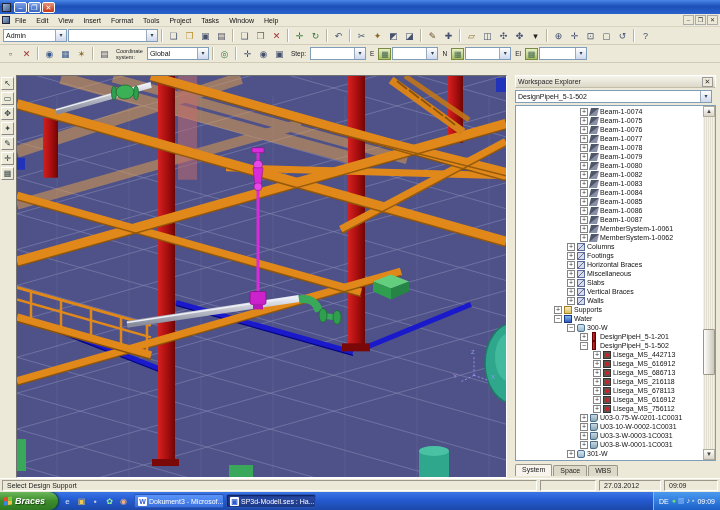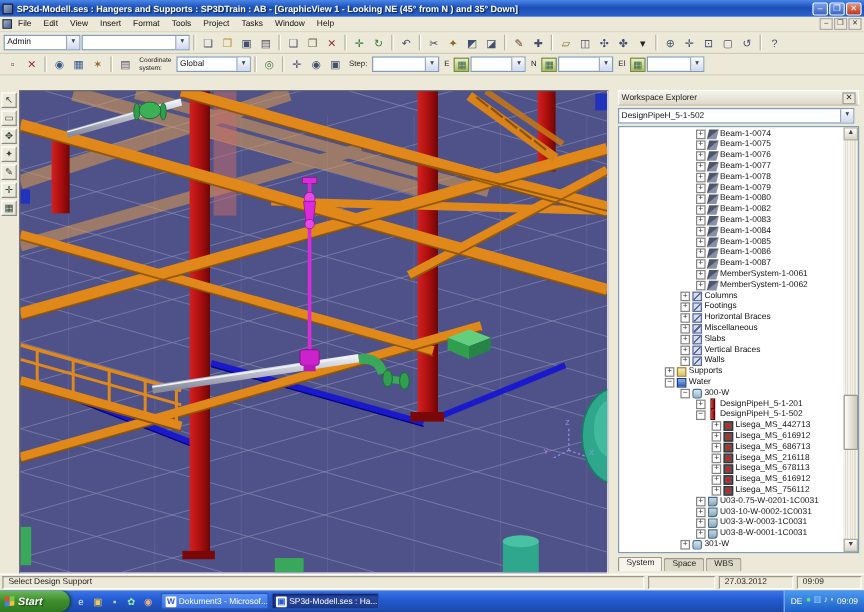--- a/index.html
+++ b/index.html
@@ -72,21 +72,20 @@
   .taskbtn.active{background:linear-gradient(#2a4aa8,#1c3a88);box-shadow:inset 1px 1px 2px #0a1a50}
   .tbwicon{width:9px;height:9px;background:#fff;color:#2a5ad0;font-size:7px;font-weight:bold;line-height:9px;text-align:center;flex:none;border-radius:1px}
   .tray{margin-left:auto;background:linear-gradient(#4a9af0,#1c60c8);border-left:1px solid #8ab4f8;display:flex;align-items:center;gap:3px;padding:0 5px;color:#fff;font-size:7px;flex:none}
   .trico{font-size:7px;line-height:8px}
 </style>
 </head>
 <body>
 
 <div class="titlebar">
   <span class="appicon"></span>
-  <span class="wtitle">SP3d-Modell.ses : Hangers and Supports : SP3DTrain : AB - [GraphicView 1 - Looking NE (45° from N ) and 35° Down]</span>
   <span class="tbtns" id="win-controls">
       <span class="tbtn">–</span>
       <span class="tbtn">❐</span>
       <span class="tbtn close">✕</span>
     </span>
 </div>
 
 <div class="menubar">
   <span class="appicon" style="width:8px;height:8px"></span>
   <span id="menu-items" style="display:flex">
@@ -632,21 +631,21 @@
 </div>
 
 <div class="taskbar">
   <div class="start">
     <span class="flag">
         <i></i>
         <i></i>
         <i></i>
         <i></i>
       </span>
-    <span>Start</span>
+    <span>Braces</span>
   </div>
   <div class="ql" id="quick-launch">
       <span class="qlicon" style="color: rgb(207, 226, 255);">e</span>
       <span class="qlicon" style="color: rgb(240, 200, 88);">▣</span>
       <span class="qlicon" style="color: rgb(216, 216, 216);">▪</span>
       <span class="qlicon" style="color: rgb(154, 240, 154);">✿</span>
       <span class="qlicon" style="color: rgb(240, 176, 128);">◉</span>
     </div>
   <div id="task-buttons" style="display:flex">
       <span class="taskbtn">

